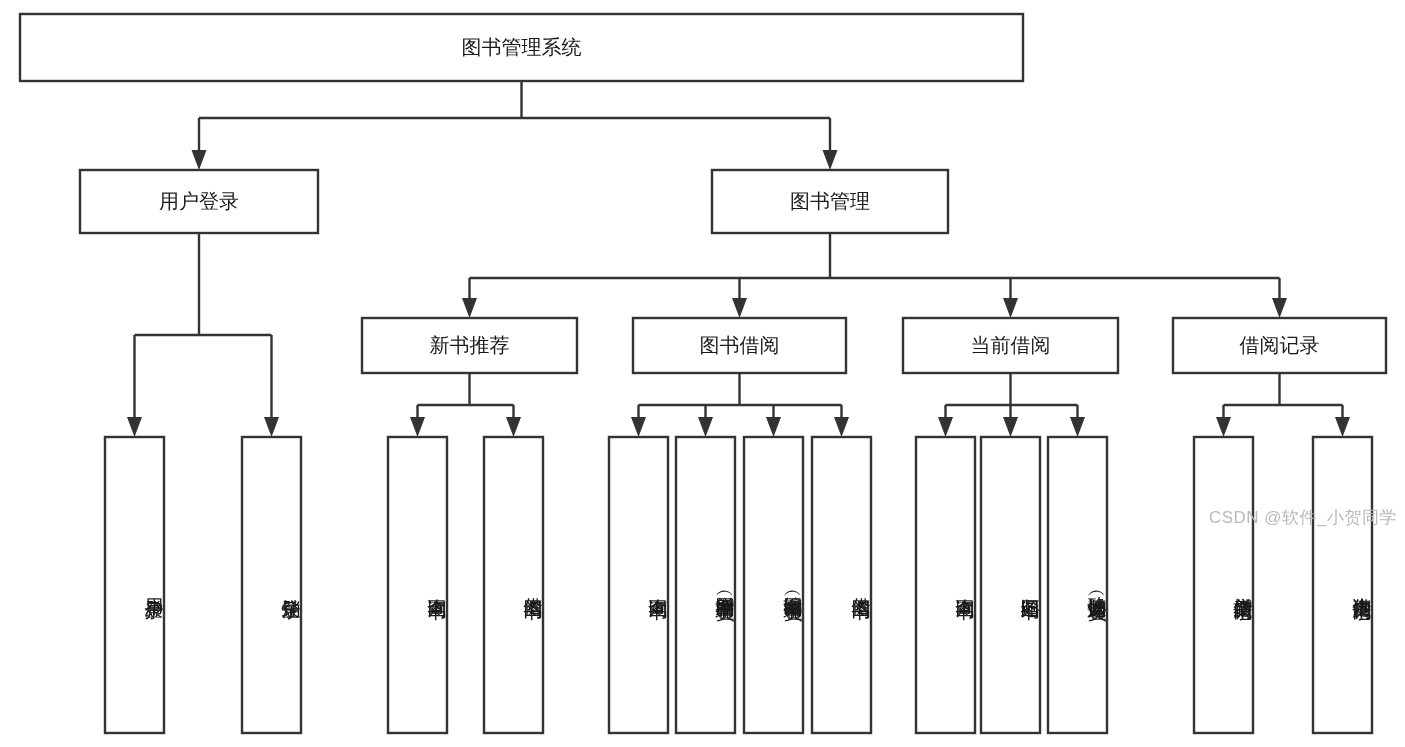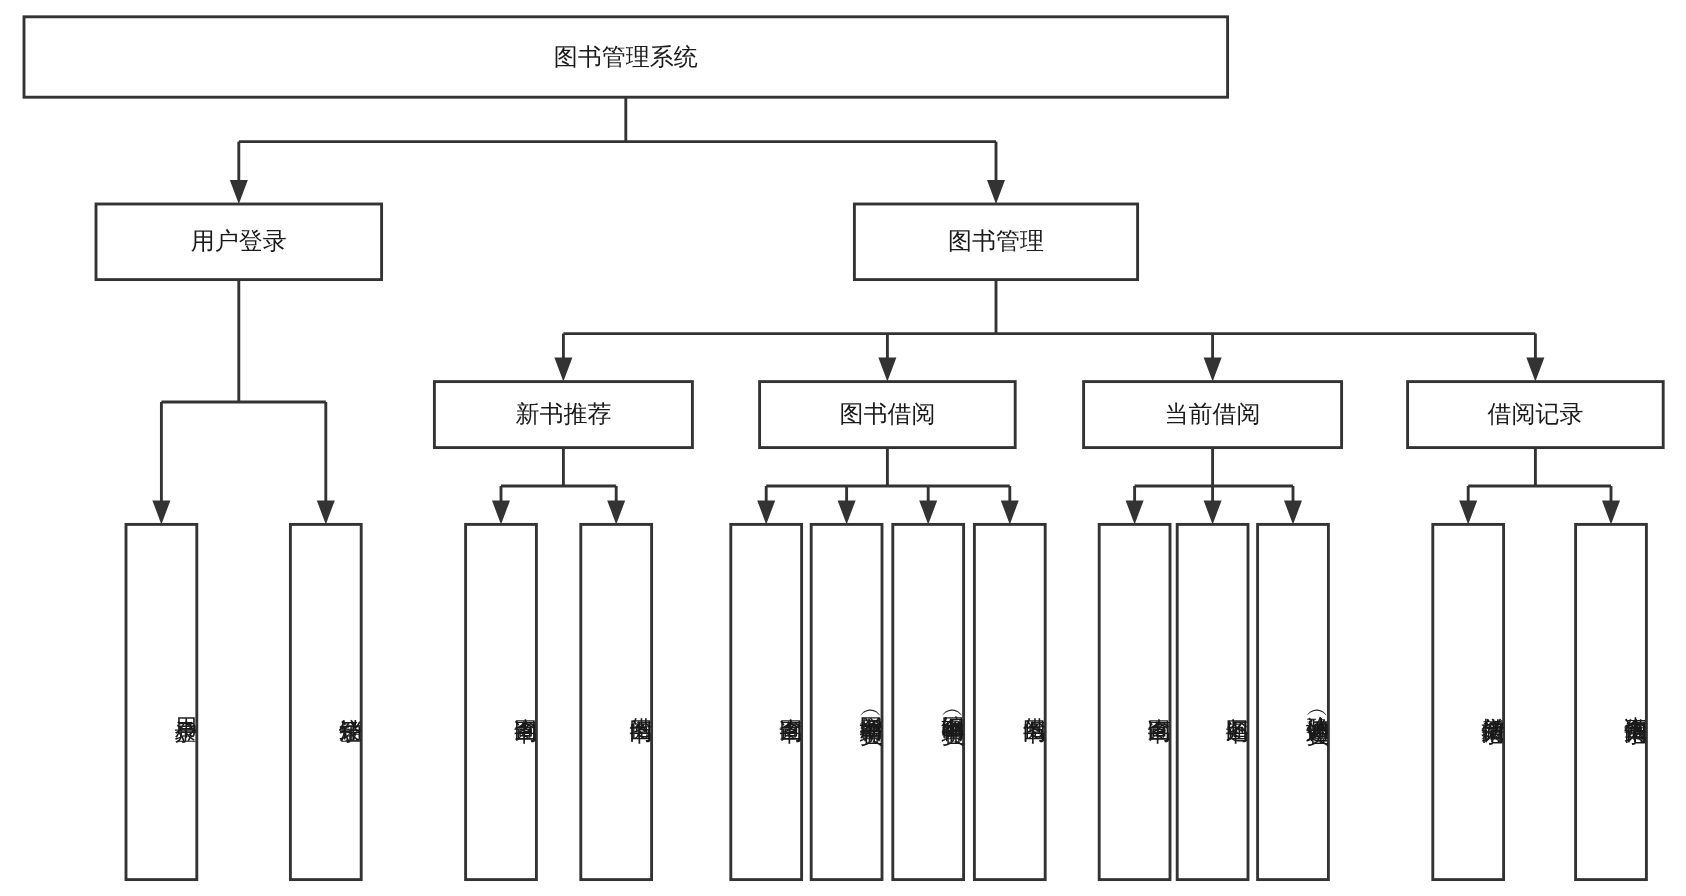--- a/index.html
+++ b/index.html
@@ -196,13 +196,14 @@
       <div class="leaf-label" style="left: 676px; top: 443px; width: 59px; height: 284px;">新增图书（管理员）</div>
       <div class="leaf-label" style="left: 744px; top: 443px; width: 59px; height: 284px;">编辑图书（管理员）</div>
       <div class="leaf-label" style="left: 812px; top: 443px; width: 59px; height: 284px;">借阅图书</div>
       <div class="leaf-label" style="left: 916px; top: 443px; width: 59px; height: 284px;">查询图书</div>
       <div class="leaf-label" style="left: 981px; top: 443px; width: 59px; height: 284px;">归还图书</div>
       <div class="leaf-label" style="left: 1048px; top: 443px; width: 59px; height: 284px;">确认归还（管理员）</div>
       <div class="leaf-label" style="left: 1194px; top: 443px; width: 59px; height: 284px;">新增借阅记录</div>
       <div class="leaf-label" style="left: 1313px; top: 443px; width: 59px; height: 284px;">查询借阅记录</div>
     </div>
 
+  <div class="watermark">CSDN @软件_小贺同学</div>
 </div>
 
 </body></html>

